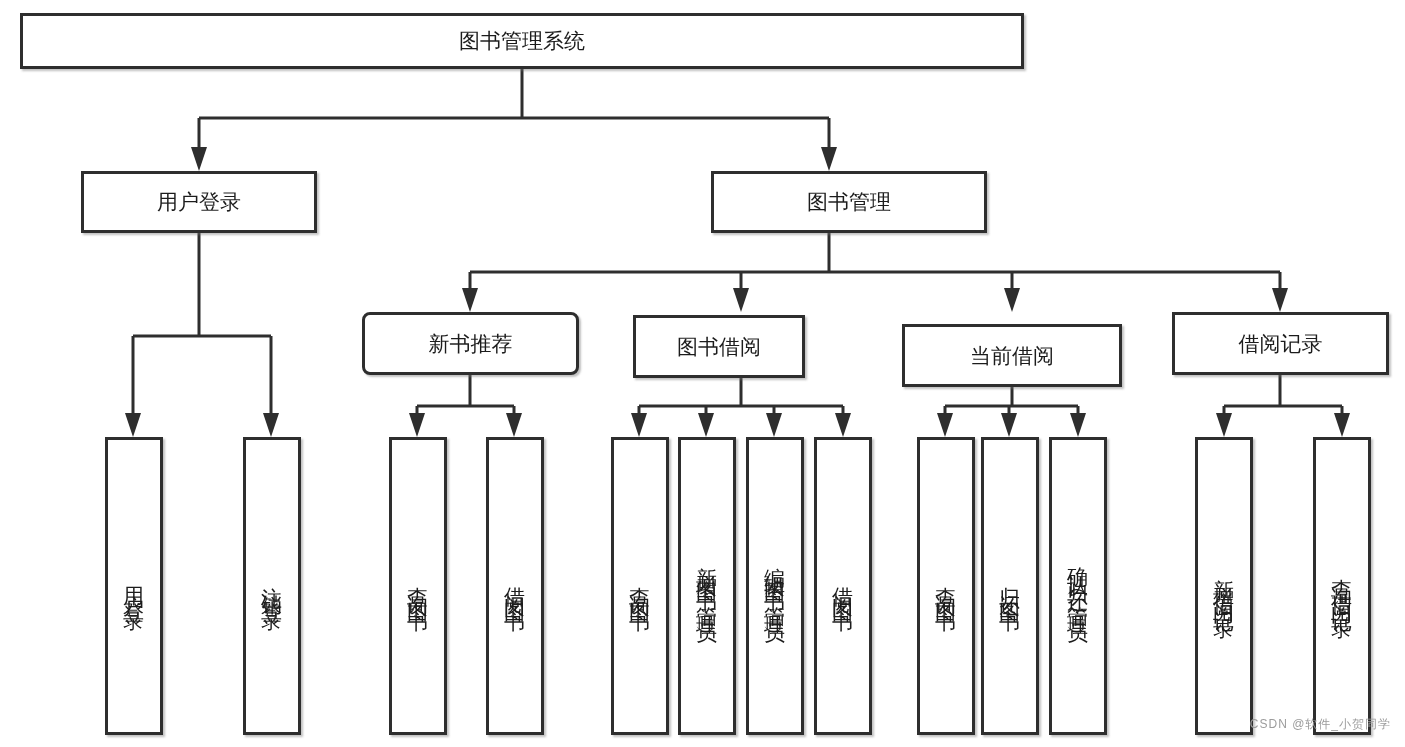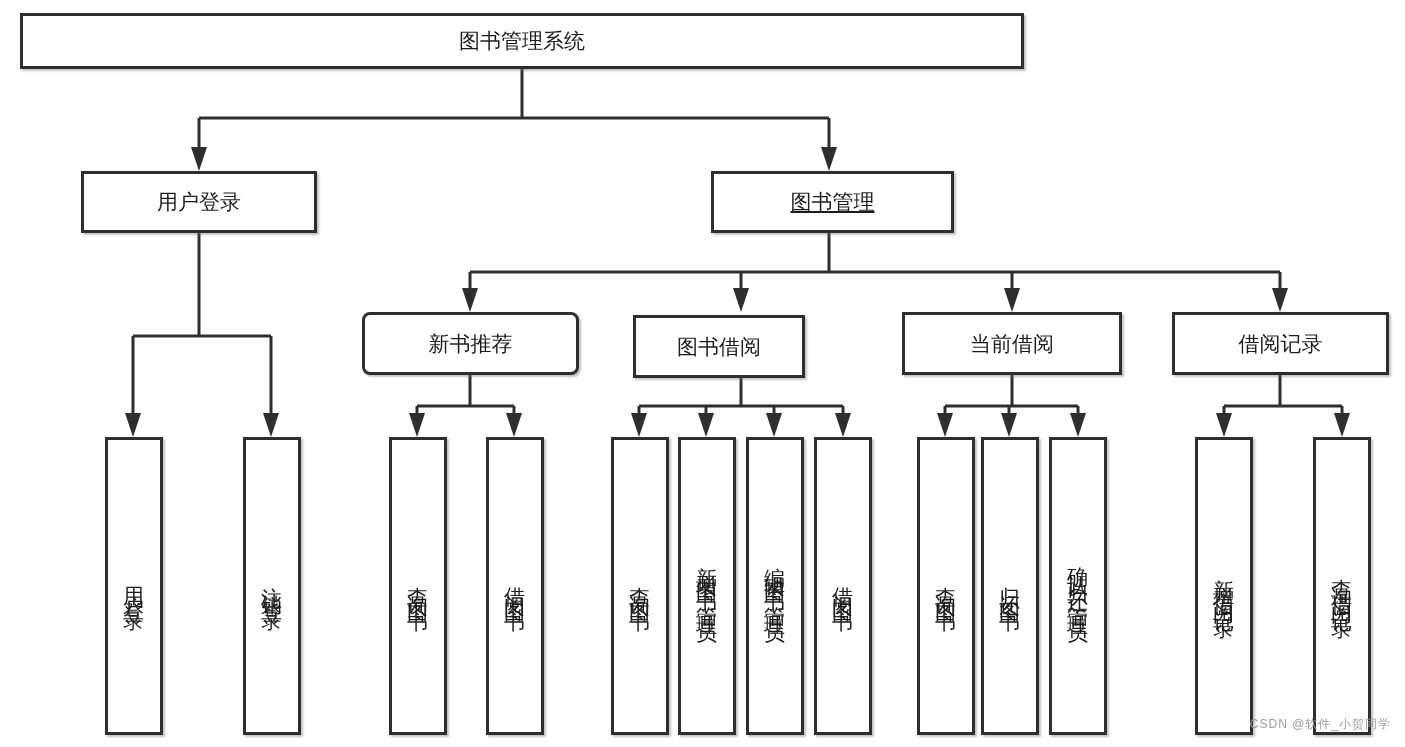--- a/index.html
+++ b/index.html
@@ -27,24 +27,24 @@
     writing-mode:vertical-rl;
     text-orientation:mixed;
     font-size:21px;
     letter-spacing:8px;
     line-height:1.1;
     white-space:nowrap;
   }
   
   .n-root{left:20px;top:13px;width:1004px;height:56px;}
   .n-user-login{left:81px;top:171px;width:236px;height:62px;}
-  .n-book-mgmt{left:711px;top:171px;width:243px;height:62px;text-decoration:underline;}
+  .n-book-mgmt{left:711px;top:171px;width:276px;height:62px;}
   .n-new-rec{left:362px;top:312px;width:217px;height:63px;border-radius:8px;}
   .n-book-borrow{left:633px;top:315px;width:172px;height:63px;}
-  .n-cur-borrow{left:902px;top:312px;width:220px;height:63px;}
+  .n-cur-borrow{left:902px;top:324px;width:220px;height:63px;}
   .n-rec{left:1172px;top:312px;width:217px;height:63px;}
   
   .leaf{top:437px;width:58px;height:298px;}
   .l1{left:105px;}  .l2{left:243px;}
   .l3{left:389px;}  .l4{left:486px;}
   .l5{left:611px;}  .l6{left:678px;}
   .l7{left:746px;}  .l8{left:814px;}
   .l9{left:917px;}  .l10{left:981px;}
   .l11{left:1049px;}
   .l12{left:1195px;} .l13{left:1313px;}

